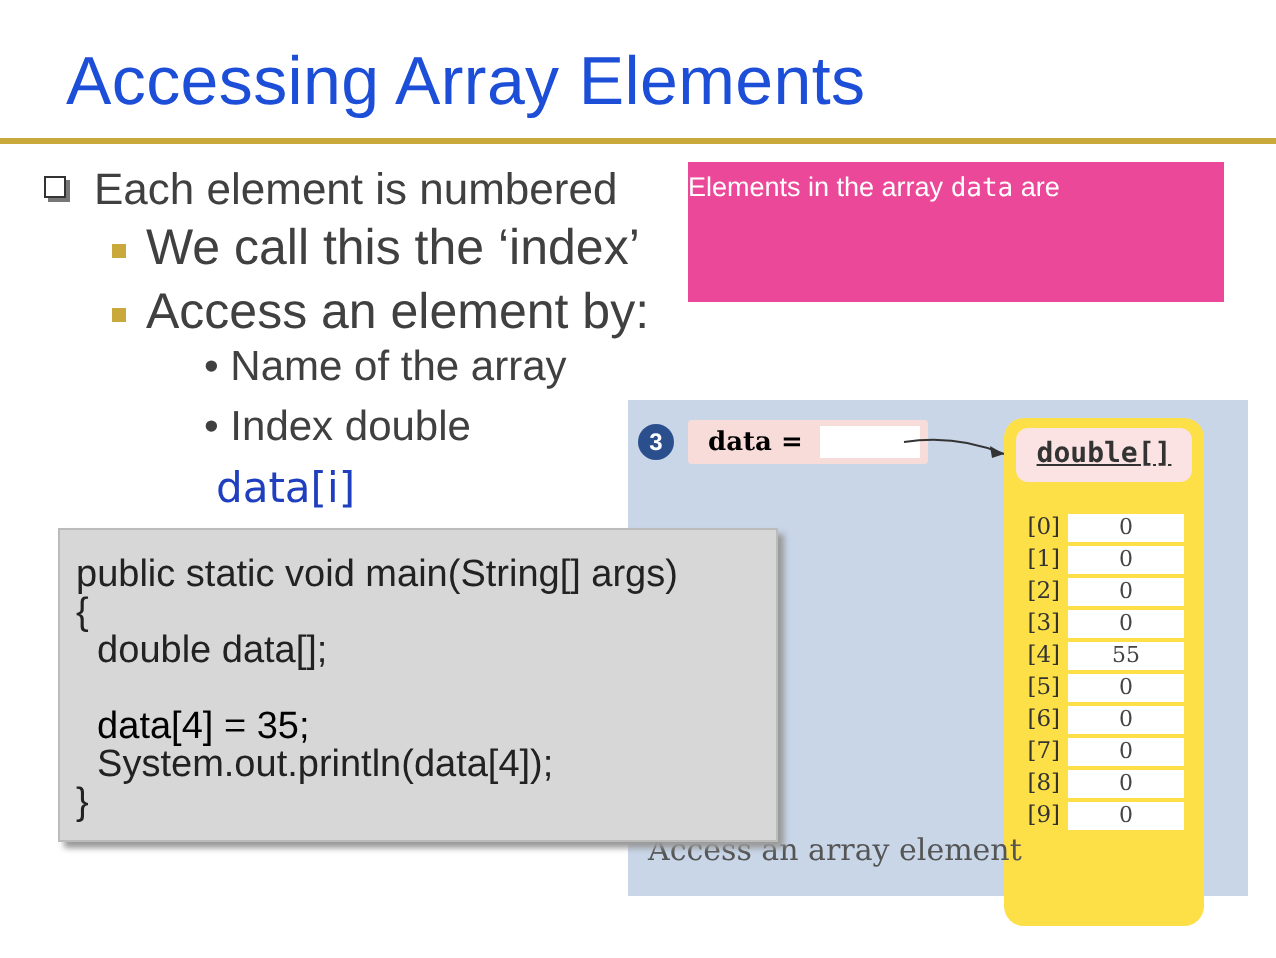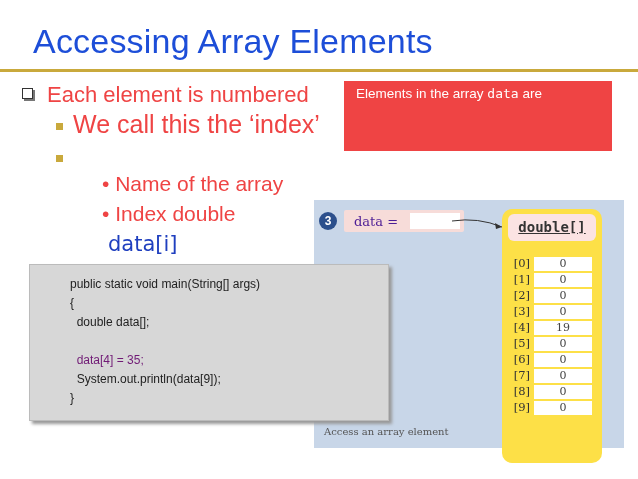--- a/index.html
+++ b/index.html
@@ -8,59 +8,59 @@
     background: #ffffff; font-family: "Liberation Sans", sans-serif;
   }
   .title {
     position: absolute; left: 33px; top: 22px;
     font-size: 34px; color: #1d4ed8; letter-spacing: 0.2px;
   }
   .title-rule {
     position: absolute; left: 0; top: 69px; width: 638px; height: 3px;
     background: #c9a93c;
   }
-  .bullet-row { position: absolute; color: #ef4444; white-space: nowrap; }
+  .bullet-row { position: absolute; color: #404040; white-space: nowrap; }
   .l1 { left: 22px; top: 82px; font-size: 22px; }
   .l1 .mark {
     display: inline-block; width: 9px; height: 9px; border: 1px solid #333;
     margin-right: 14px; position: relative; top: -3px;
     box-shadow: 2px 2px 0 #777;
   }
   .l2 { left: 56px; font-size: 25px; }
   .l2 .mark {
     display: inline-block; width: 7px; height: 7px; background: #c9a93c;
     margin-right: 10px; position: relative; top: -3px;
   }
   .l3 { left: 88px; font-size: 21px; margin-left: 14px; }
   .code-inline {
     position: absolute; left: 108px; top: 232px; font-size: 21px; color: #1f3fbf;
     font-family: "DejaVu Sans", sans-serif;
   }
   .callout {
     position: absolute; left: 344px; top: 81px; width: 268px; height: 70px;
-    background: #ef4444; font-size: 13.5px; color: #fff; line-height: 18px;
-    padding: 4px 12px; box-sizing: border-box;
+    background: #ec4899; font-size: 13.5px; color: #fff; line-height: 18px;
+    padding: 4px 0; box-sizing: border-box;
   }
   .callout .mono { font-family: "DejaVu Sans Mono", monospace; font-size: 13px; }
   .figure {
     position: absolute; left: 314px; top: 200px; width: 310px; height: 248px;
     background: #c8d6e8;
   }
   .fig-num {
     position: absolute; left: 5px; top: 12px; width: 18px; height: 18px;
     border-radius: 50%; background: #2b4f8c; color: #fff; font-size: 12px;
     font-weight: bold; text-align: center; line-height: 18px;
   }
   .fig-var {
     position: absolute; left: 30px; top: 10px; width: 120px; height: 22px;
     background: #f7dcd9; border-radius: 2px;
   }
   .fig-var-label {
     position: absolute; left: 40px; top: 14px; font-family: "DejaVu Serif", serif;
-    font-size: 13px; color: #4c1d95;
+    font-size: 13px; color: #000000; font-weight: bold;
   }
   .fig-var-box {
     position: absolute; left: 96px; top: 13px; width: 50px; height: 16px;
     background: #fff;
   }
   .arrow { position: absolute; left: 136px; top: 15px; }
   .arr-obj {
     position: absolute; left: 188px; top: 9px; width: 100px; height: 254px;
     background: #fde047; border-radius: 10px;
   }
@@ -76,46 +76,46 @@
   .arr-idx {
     position: absolute; left: 0; top: 0; width: 26px; font-family: "DejaVu Serif", serif;
     font-size: 11.5px; color: #333; text-align: right;
   }
   .arr-cell {
     position: absolute; left: 30px; top: 1px; width: 58px; height: 14px;
     background: #fff; text-align: center; font-family: "DejaVu Serif", serif;
     font-size: 11px; color: #444; line-height: 14px;
   }
   .fig-caption {
-    position: absolute; left: 10px; top: 226px; font-family: "DejaVu Serif", serif;
-    font-size: 10px; color: #555;
+    position: absolute; left: 10px; top: 216px; font-family: "DejaVu Serif", serif;
+    font-size: 15px; color: #555;
   }
   .codebox {
     position: absolute; left: 29px; top: 264px; width: 358px; height: 155px;
     background: #d7d7d7; box-shadow: 3px 3px 3px #999; border: 1px solid #bbb;
   }
   .codebox .line {
-    position: absolute; left: 8px; font-size: 12px; color: #222; white-space: pre; margin-left: 32px;
+    position: absolute; left: 8px; font-size: 19px; color: #222; white-space: pre;
   }
-  .codebox .line.hl { color: #701a75; }
+  .codebox .line.hl { color: #000000; }
 </style>
 </head>
 <body>
 
 <div class="title">Accessing Array Elements</div>
 <div class="title-rule"></div>
 
 <div class="bullet-row l1">
   <span class="mark"></span><span>Each element is numbered</span>
 </div>
 <div class="bullet-row l2" style="top:110px">
   <span class="mark"></span><span>We call this the ‘index’</span>
 </div>
 <div class="bullet-row l2" style="top:142px">
-  <span class="mark"></span>
+  <span class="mark"></span><span>Access an element by:</span>
 </div>
 <div class="bullet-row l3" style="top:172px">• Name of the array</div>
 <div class="bullet-row l3" style="top:202px">• Index double</div>
 <div class="code-inline">data[i]</div>
 
 <div class="callout">
   <div><span>Elements in the array </span><span class="mono">data</span><span> are</span></div>
 </div>
 
 <div class="figure">
@@ -140,21 +140,21 @@
     <div class="arr-row" style="top:79px">
         <span class="arr-idx">[2]</span>
         <span class="arr-cell">0</span>
       </div>
     <div class="arr-row" style="top:95px">
         <span class="arr-idx">[3]</span>
         <span class="arr-cell">0</span>
       </div>
     <div class="arr-row" style="top:111px">
         <span class="arr-idx">[4]</span>
-        <span class="arr-cell">19</span>
+        <span class="arr-cell">55</span>
       </div>
     <div class="arr-row" style="top:127px">
         <span class="arr-idx">[5]</span>
         <span class="arr-cell">0</span>
       </div>
     <div class="arr-row" style="top:143px">
         <span class="arr-idx">[6]</span>
         <span class="arr-cell">0</span>
       </div>
     <div class="arr-row" style="top:159px">
@@ -171,15 +171,15 @@
       </div>
   </div>
   <div class="fig-caption">Access an array element</div>
 </div>
 
 <div class="codebox">
   <div class="line" style="top:12px">public static void main(String[] args)</div>
   <div class="line" style="top:31px">{</div>
   <div class="line" style="top:50px">  double data[];</div>
   <div class="line hl" style="top:88px">  data[4] = 35;</div>
-  <div class="line" style="top:107px">  System.out.println(data[9]);</div>
+  <div class="line" style="top:107px">  System.out.println(data[4]);</div>
   <div class="line" style="top:126px">}</div>
 </div>
 
 </body></html>

